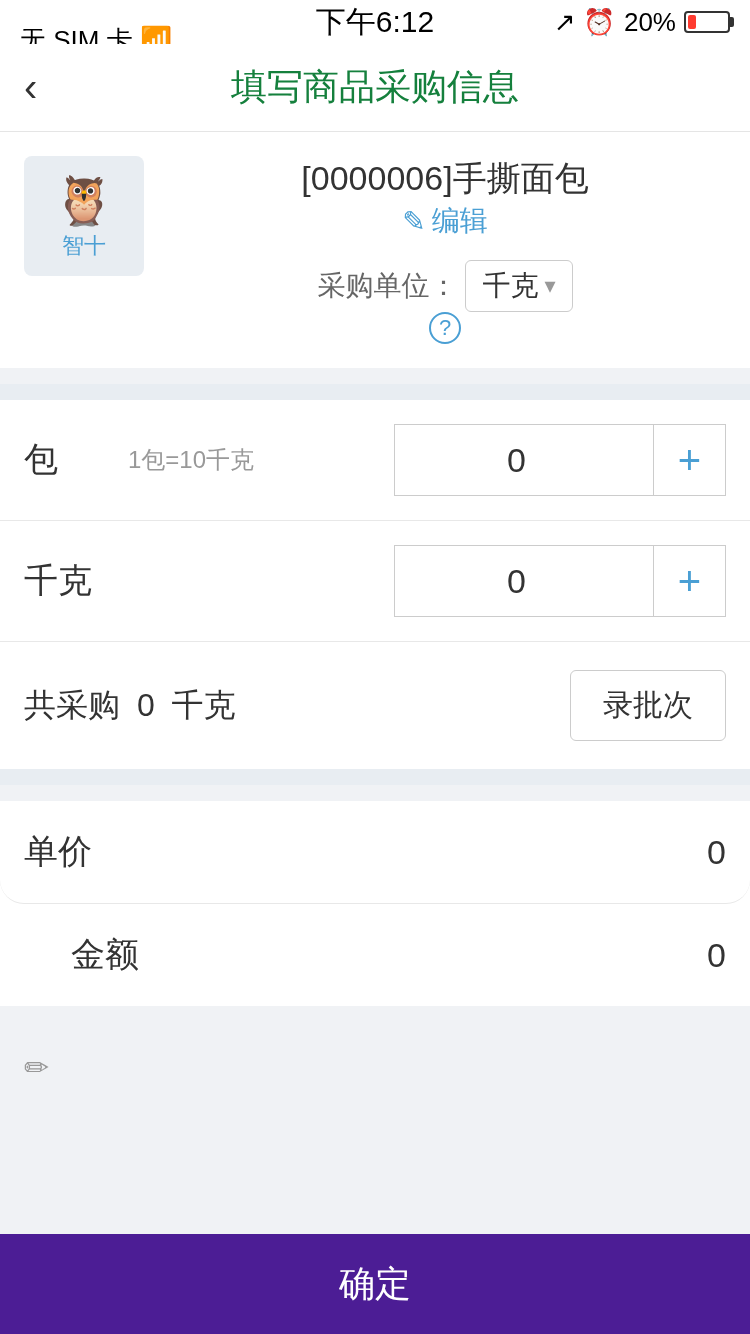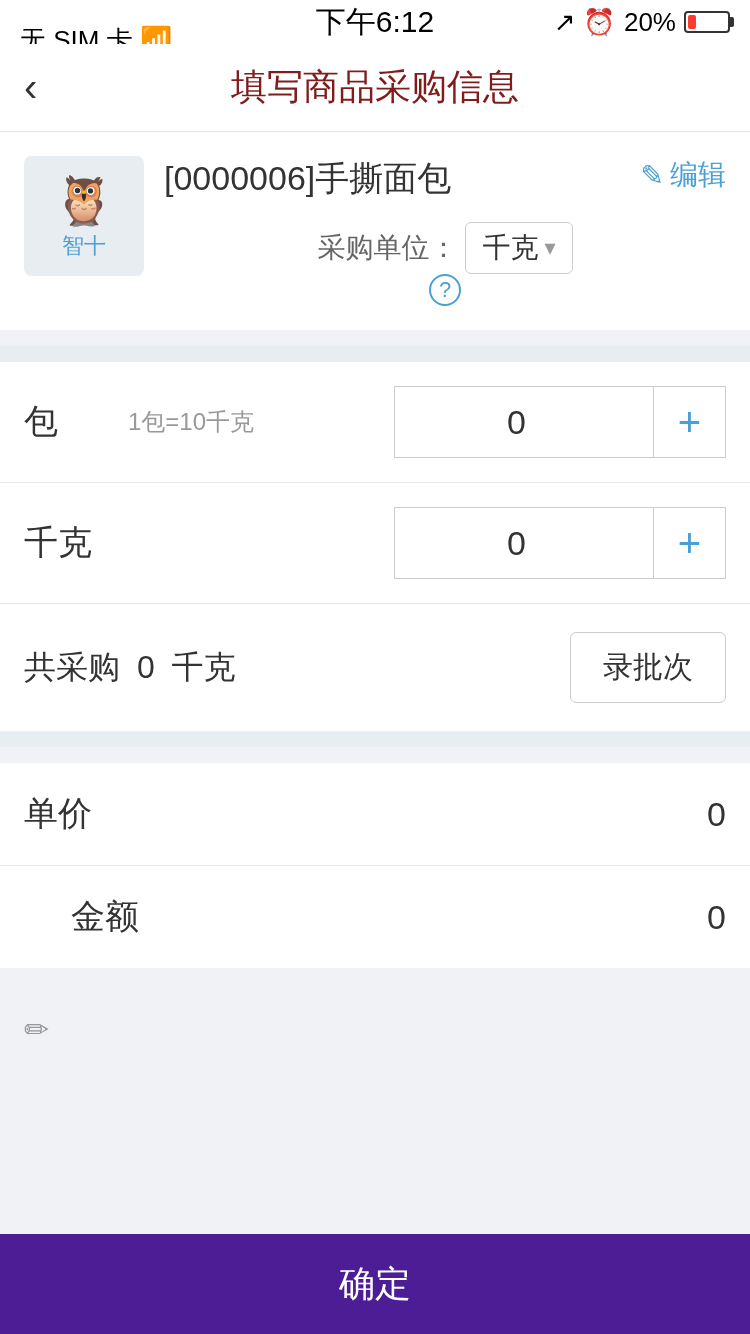--- a/index.html
+++ b/index.html
@@ -87,21 +87,21 @@
     .nav-back {
       position: absolute;
       left: 24px;
       font-size: 40px;
       color: #333;
       cursor: pointer;
     }
     .nav-title {
       font-size: 36px;
       font-weight: 500;
-      color: #7f1d1d;
+      color: #15803d;
     }
 
     
     .product-card {
       background: #fff;
       padding: 24px;
       display: flex;
       align-items: flex-start;
       gap: 20px;
       margin-bottom: 16px;
@@ -124,22 +124,23 @@
     .product-image-text {
       font-size: 22px;
       color: #4a9fd4;
       margin-top: 2px;
     }
     .product-info {
       flex: 1;
     }
     .product-header {
       display: flex;
-      align-items: flex-start;
+      align-items: center;
       justify-content: space-between;
+      flex-direction: column;
     }
     .product-name {
       font-size: 34px;
       color: #333;
       font-weight: 500;
     }
     .edit-btn {
       color: #4a9fd4;
       font-size: 28px;
       display: flex;
@@ -272,20 +273,21 @@
     .price-section {
       background: #fff;
       margin-top: 16px;
     }
     .price-row {
       display: flex;
       align-items: center;
       justify-content: space-between;
       padding: 28px 24px;
       border-bottom: 1px solid #e8e8e8;
+      border-radius: 24px;
     }
     .price-row-label {
       font-size: 34px;
       color: #333;
     }
     .price-row-value {
       font-size: 34px;
       color: #333;
     }
 

